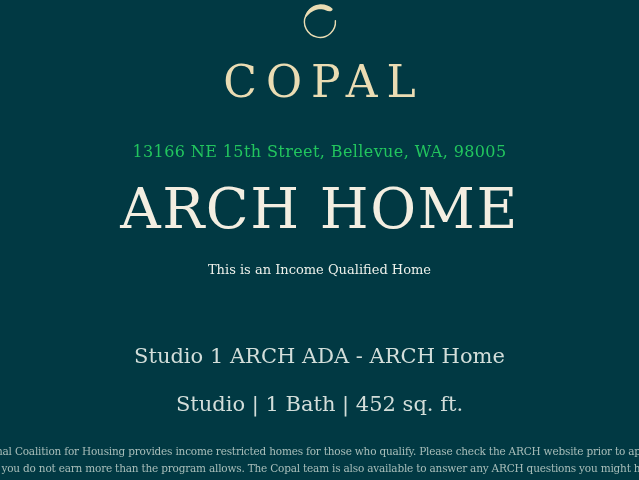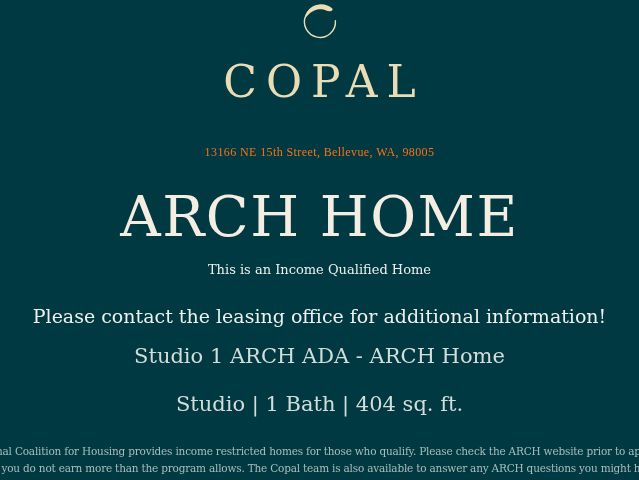--- a/index.html
+++ b/index.html
@@ -21,35 +21,34 @@
     color:#EADCB3;
     font-size:44px;
     line-height:46px;
     letter-spacing:9px;
     text-indent:9px; 
     font-weight:normal;
   }
 
   .address{
     top:142px;
-    color:#f97316;
-    font-size:12px;
+    color:#22c55e;
+    font-size:16px;
     line-height:20px;
     letter-spacing:0.4px;
-    font-family:Liberation Serif, serif;
   }
 
   .page-title{
     top:169px;
     color:#F3EEE1;
     font-size:56px;
     line-height:64px;
     letter-spacing:1.5px;
     font-weight:normal;
-    margin:16px;
+    margin:8px;
     text-align:center;
   }
 
   .line-income{
     top:257px;
     color:#EEF1EB;
     font-size:13px;
     line-height:26px;
   }
   .line-contact{
@@ -109,23 +108,22 @@
     </svg>
   </div>
 
   <div class="center-abs brand">COPAL</div>
 
   <div class="center-abs address">13166 NE 15th Street, Bellevue, WA, 98005</div>
 
   <h1 class="center-abs page-title">ARCH HOME</h1>
 
   <div class="center-abs line-income">This is an Income Qualified Home</div>
-  <div class="center-abs line-contact">Please contact the leasing office for additional information!</div>
   <div class="center-abs line-unit-name">Studio 1 ARCH ADA - ARCH Home</div>
-  <div class="center-abs line-unit-specs">Studio | 1 Bath | 404 sq. ft.</div>
+  <div class="center-abs line-unit-specs">Studio | 1 Bath | 452 sq. ft.</div>
 
   <div class="footer">
     <div class="fline">
         <span>Regional Coalition for Housing provides income restricted homes for those who qualify. Please check the ARCH website prior to applying</span>
       </div>
     <div class="fline">
         <span>that you do not earn more than the program allows. The Copal team is also available to answer any ARCH questions you might have.</span>
       </div>
   </div>
 

